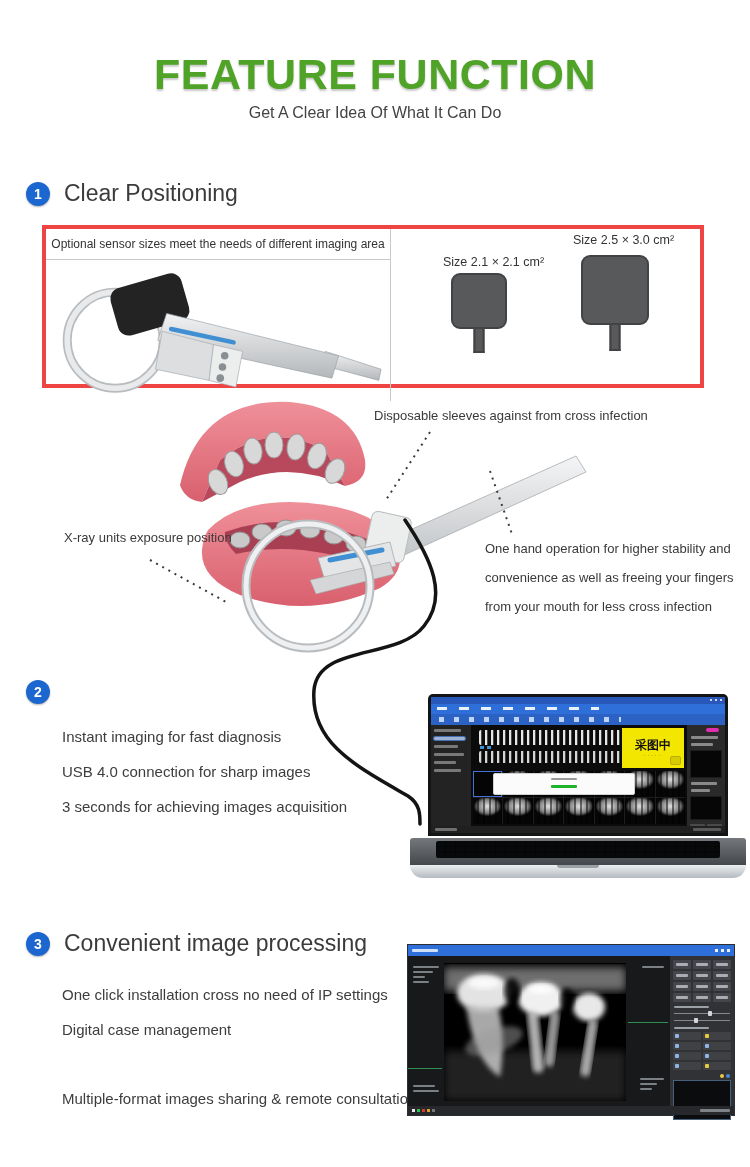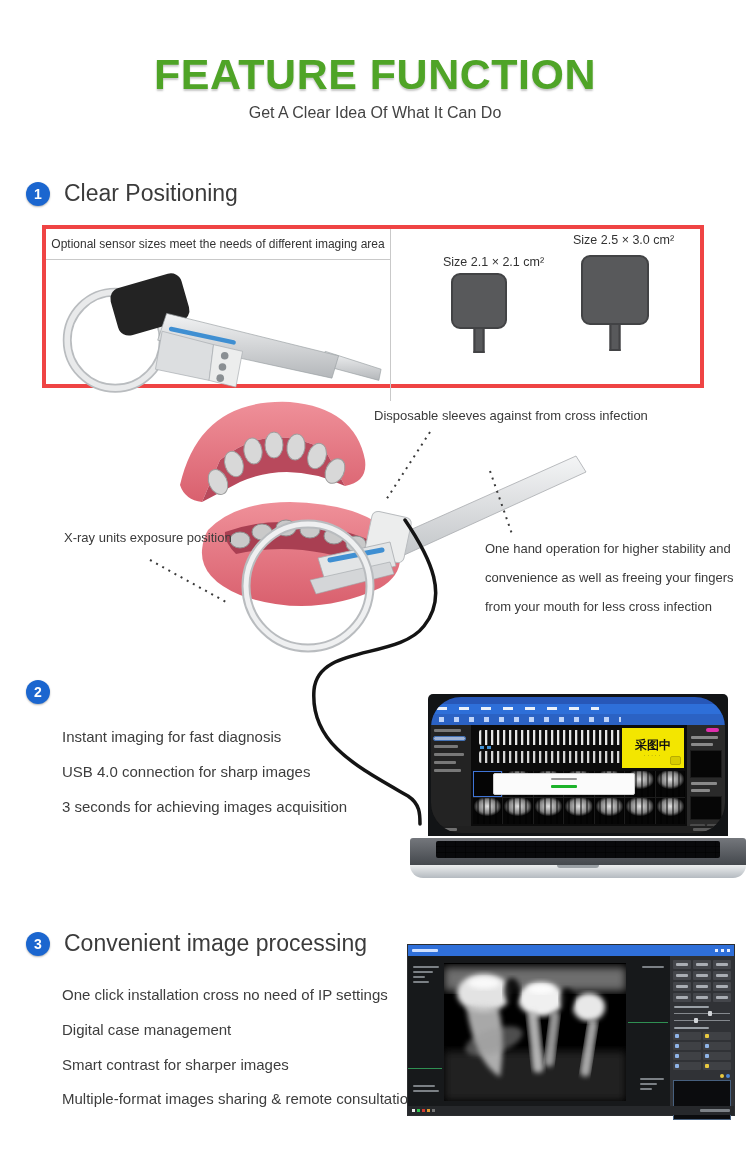--- a/index.html
+++ b/index.html
@@ -33,21 +33,21 @@
   .sensor.large{left:190px;top:26px;width:64px;height:66px;}
   .sensor.large::after{bottom:-28px;height:24px;}
   
   .ann{position:absolute;font-size:13px;color:#3a3a3a;}
   .onehand div{line-height:29px;}
   
   .bullet{position:absolute;left:62px;font-size:15px;color:#3d3d3d;}
   
   .laptop-screen{position:absolute;left:428px;top:694px;width:300px;height:142px;
     background:#121416;border-radius:5px 5px 0 0;padding:3px;box-sizing:border-box;}
-  .sw{width:100%;height:100%;background:#141414;display:flex;flex-direction:column;overflow:hidden;border-radius:30px;}
+  .sw{width:100%;height:100%;background:#141414;display:flex;flex-direction:column;overflow:hidden;}
   .sw-title{height:7px;background:#2757b8;position:relative;}
   .sw-title::after{content:'';position:absolute;right:3px;top:2px;width:2px;height:2px;background:#cfd8ff;
     box-shadow:-5px 0 0 #cfd8ff,-10px 0 0 #cfd8ff;}
   .sw-menu{height:10px;background:#2e6fd9;}
   .sw-menu .strip{margin:3px 6px 0 6px;height:3px;width:55%;
     background:repeating-linear-gradient(90deg,rgba(255,255,255,.9) 0 10px,transparent 10px 22px);}
   .sw-tools{height:11px;background:#2b62c4;}
   .sw-tools .strip{margin:3px 8px 0 8px;height:5px;width:62%;
     background:repeating-linear-gradient(90deg,#cfe0ff 0 5px,transparent 5px 15px);opacity:.9;}
   .sw-body{flex:1;display:flex;min-height:0;}
@@ -315,21 +315,20 @@
     </div>
     <div class="lip"></div>
   </div>
 
   <div class="sec" style="top:930px;">
     <div class="badge">3</div>
     <div class="sec-title">Convenient image processing</div>
   </div>
   <div class="bullet" style="top:986px;">One click installation cross no need of IP settings</div>
   <div class="bullet" style="top:1021px;">Digital case management</div>
-  <div class="bullet" style="top:1056px;">Smart contrast for sharper images</div>
   <div class="bullet" style="top:1090px;">Multiple-format images sharing &amp; remote consultation</div>
 
   <div class="shot">
     <div class="shot-title"></div>
     <div class="shot-body">
       <div class="shot-main">
         <div class="info-bars" style="left:5px;top:10px;width:26px;">
           <i style="width:100%;"></i>
             <i style="width:75%;"></i>
             <i style="width:45%;"></i>

